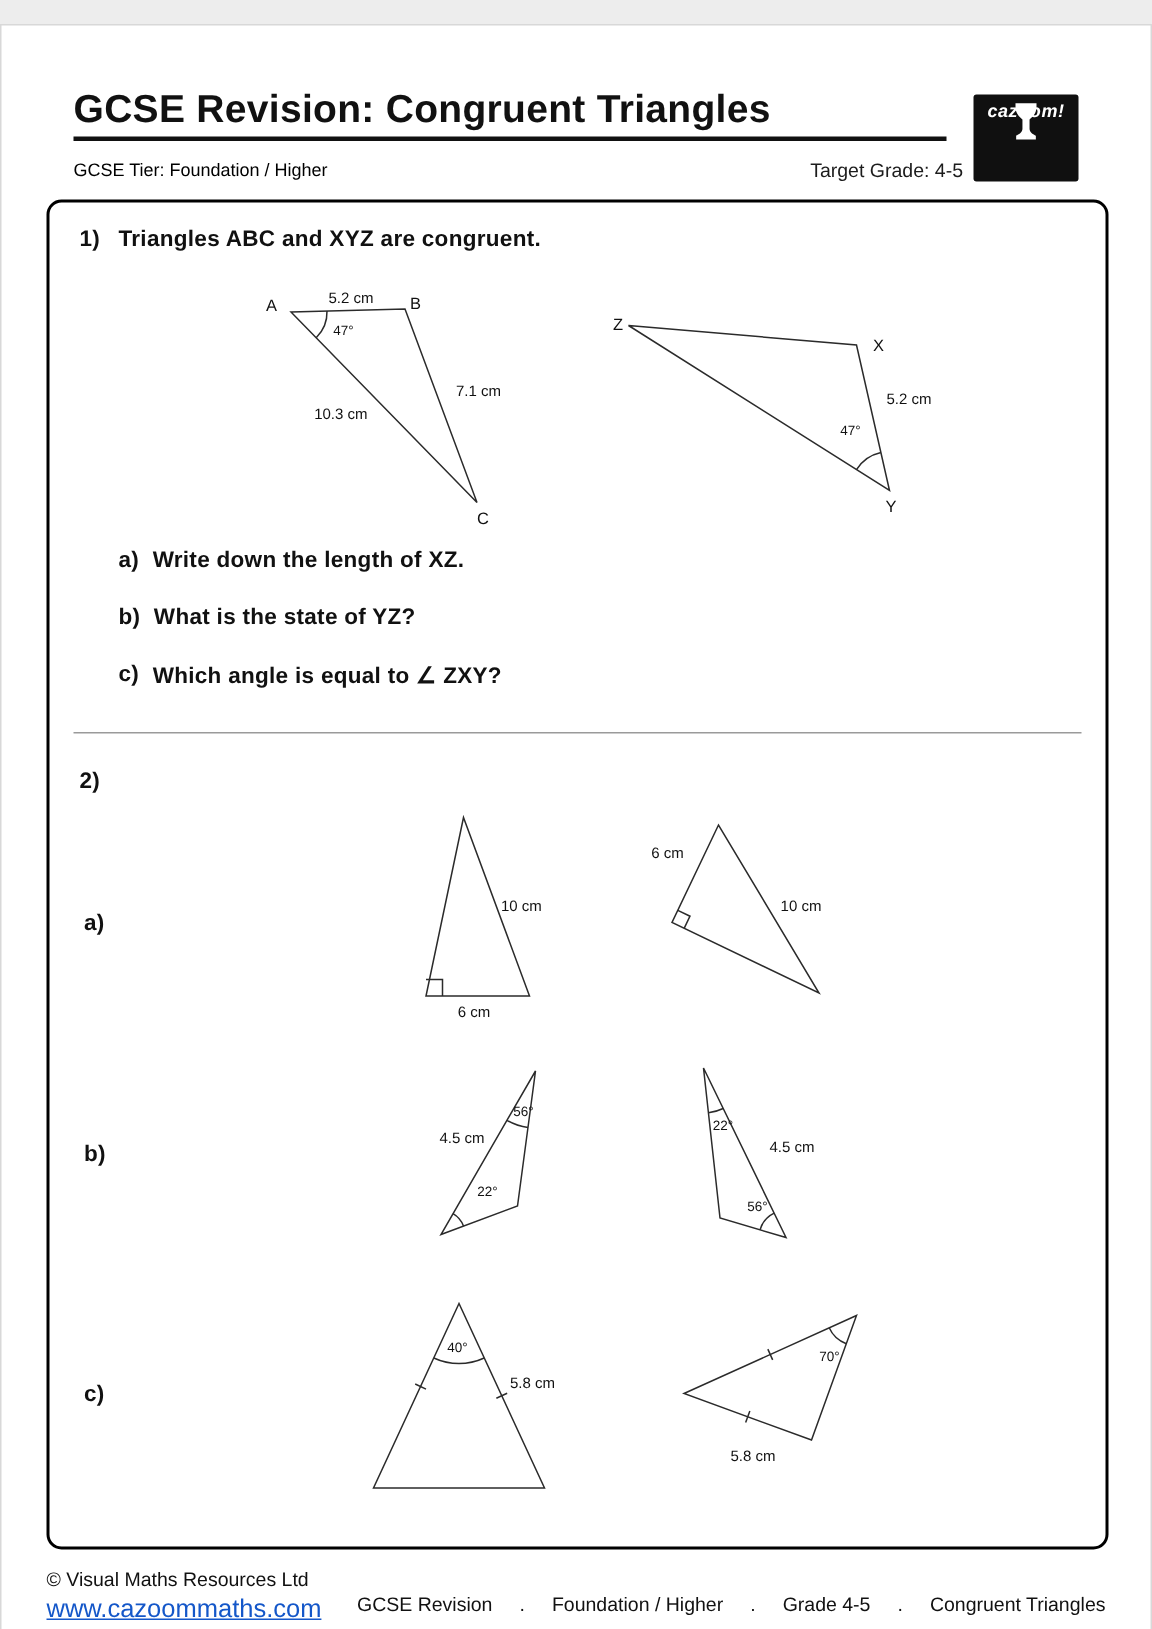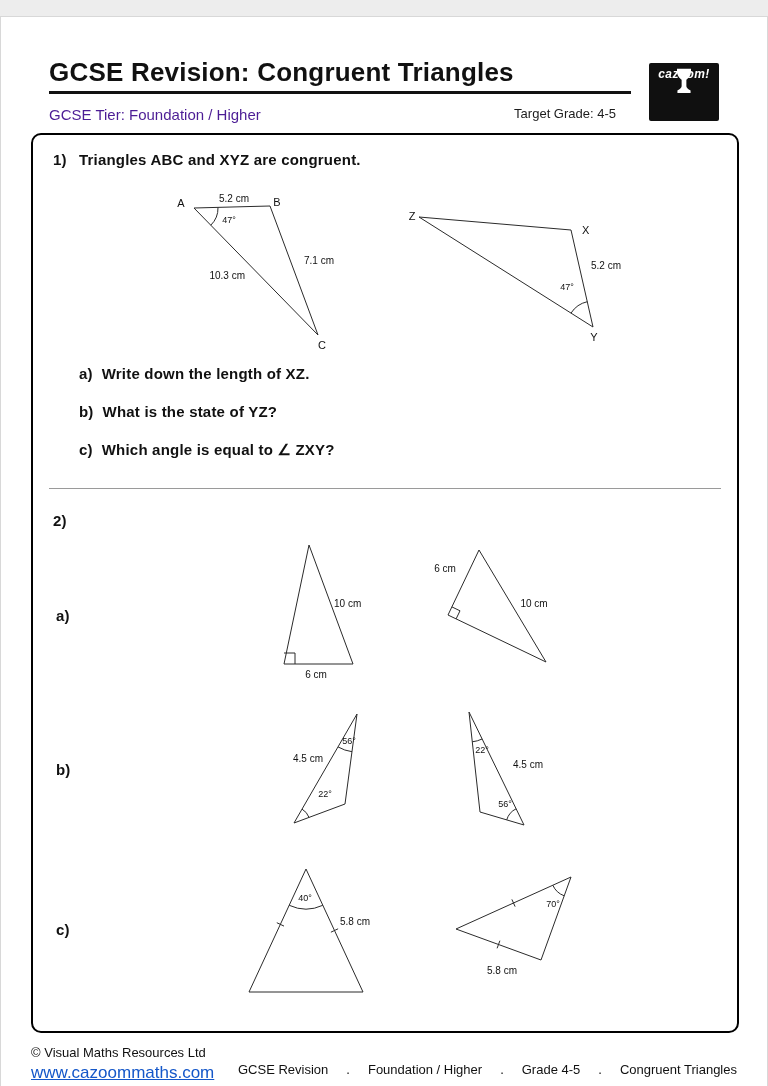--- a/index.html
+++ b/index.html
@@ -4,22 +4,22 @@
 <style>
   * { margin:0; padding:0; box-sizing:border-box; }
   html,body { background:#ededed; }
   body { font-family:"Liberation Sans", sans-serif; }
   .page { position:relative; width:768px; height:1086px; background:#ffffff; margin:16px auto; overflow:hidden; border:1px solid #d8d8d8; }
   .abs { position:absolute; }
 
   
   .title { left:48px; top:40px; font-size:26px; font-weight:700; color:#111; letter-spacing:0.2px; }
   .title-rule { left:48px; top:74px; width:582px; height:3px; background:#111; }
-  .tier { left:48px; top:89px; font-size:15px; color:#4c1d95; }
-  .target { right:151px; top:89px; font-size:13px; color:#1c1c1c; }
+  .tier { left:48px; top:89px; font-size:12px; color:#000000; }
+  .target { right:125px; top:89px; font-size:13px; color:#1c1c1c; }
   .logo { left:648px; top:46px; width:70px; height:58px; background:#101010; display:flex; flex-direction:column; align-items:center; justify-content:space-between; padding:5px 3px 4px; border-radius:2px; }
   .logo svg { width:24px; height:28px; display:block; }
   .logo-text { color:#fff; font-style:italic; font-weight:700; font-size:12px; letter-spacing:0.4px; line-height:1; }
 
   
   .main-box { left:30px; top:116px; width:708px; height:900px; border:2px solid #000; border-radius:10px; }
 
   .qnum, .qtext, .part, .row-label { font-size:15px; font-weight:700; color:#111; letter-spacing:0.2px; }
   .part { display:flex; gap:9px; }
   .divider { left:48px; top:471px; width:672px; height:1px; background:#9a9a9a; }

